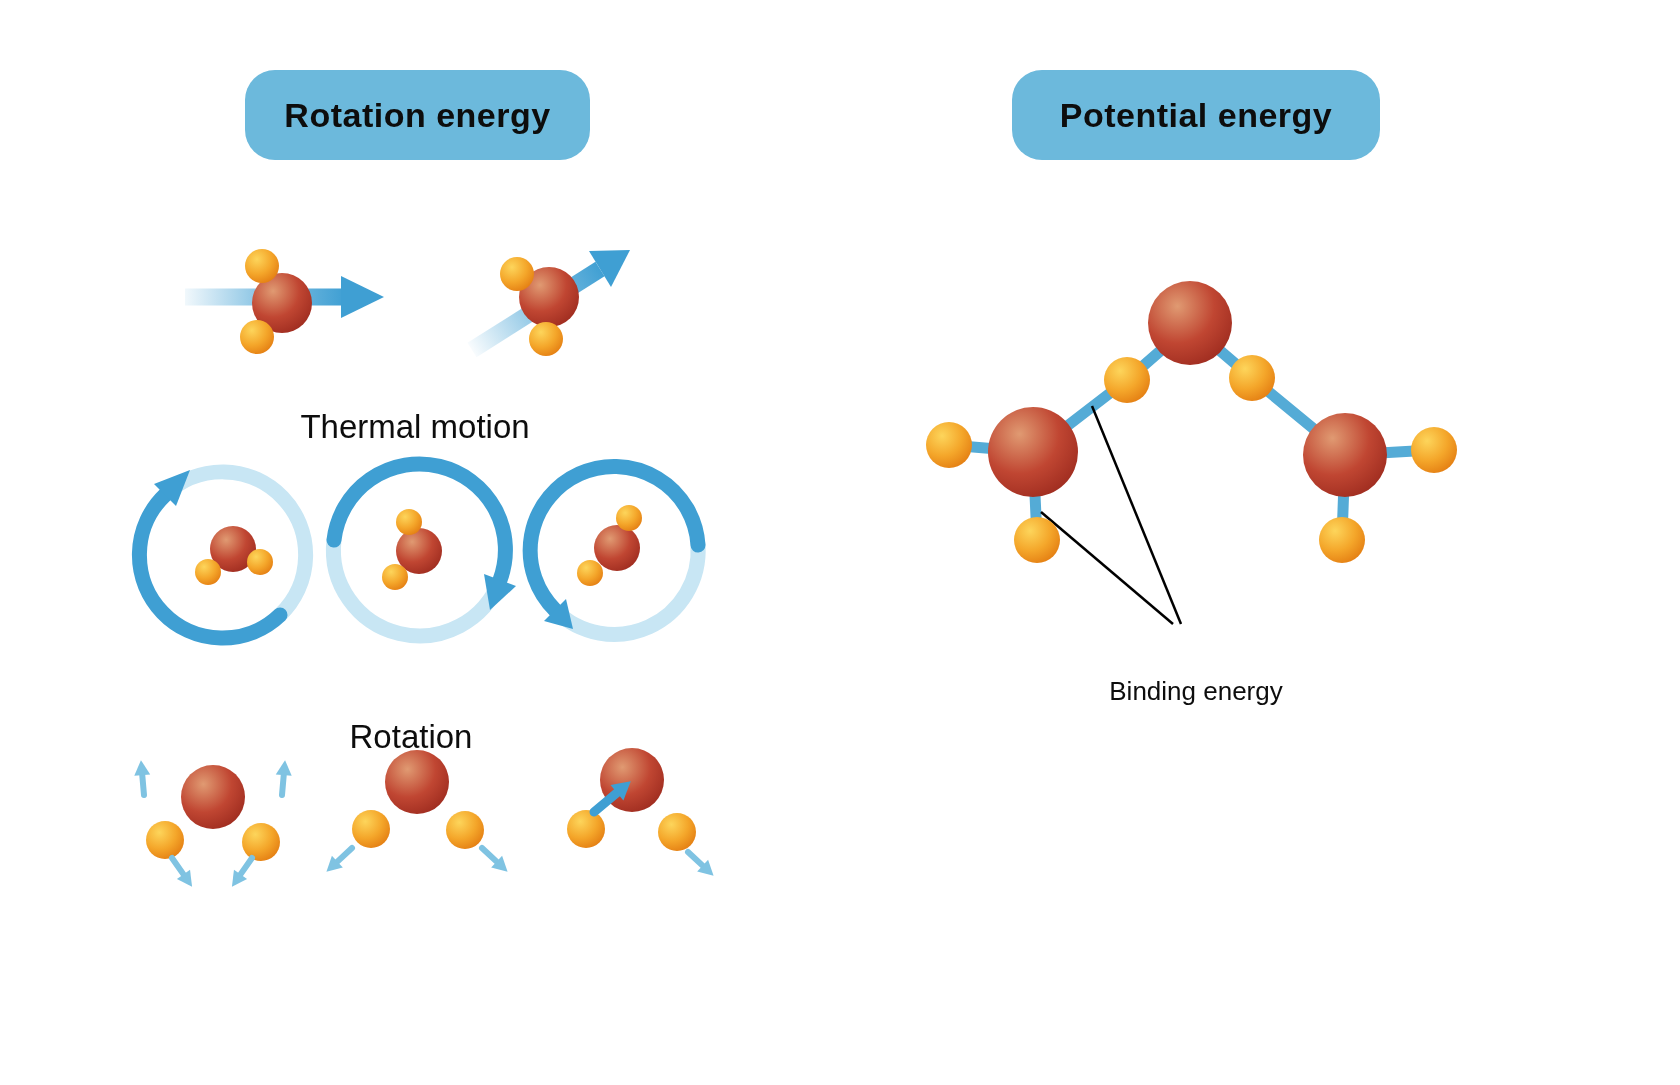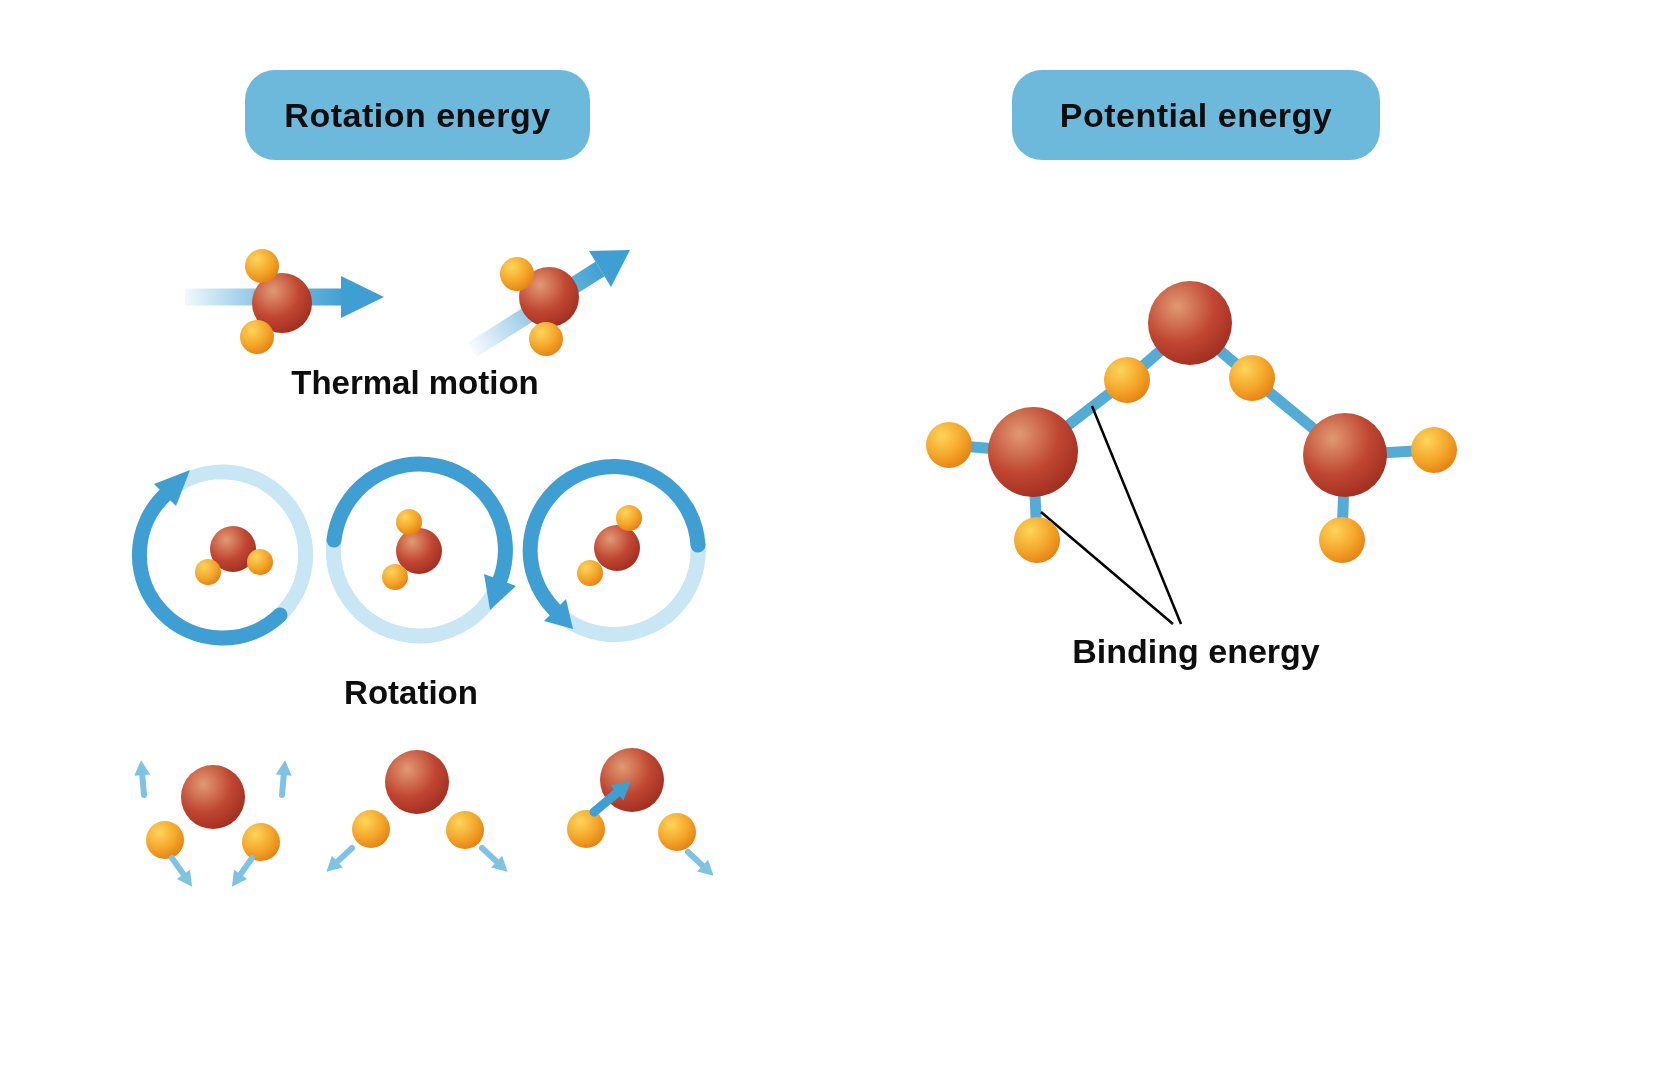--- a/index.html
+++ b/index.html
@@ -34,28 +34,29 @@
     color: var(--badge_text);
     letter-spacing: 0.5px;
   }
   .badge.kinetic   { left: 245px;  width: 345px; }
   .badge.potential { left: 1012px; width: 368px; }
 
   .caption {
     position: absolute;
     transform: translateX(-50%);
     font-size: 33px;
-    font-weight: bold;
+    font-weight: normal;
     color: var(--label_text);
     white-space: nowrap;
+    margin-top: 44px;
   }
   .cap-thermal { left: 415px;  top: 364px; }
   .cap-rotation{ left: 411px;  top: 674px; }
   .cap-bond    { left: 415px;  top: 900px; }
-  .cap-binding { left: 1196px; top: 632px; font-size: 34px; }
+  .cap-binding { left: 1196px; top: 632px; font-size: 26px; }
 
   
   .st-o1 { stop-color: var(--oxygen_light); }
   .st-o2 { stop-color: var(--oxygen_mid); }
   .st-o3 { stop-color: var(--oxygen_dark); }
   .st-h1 { stop-color: var(--hydrogen_light); }
   .st-h2 { stop-color: var(--hydrogen_mid); }
   .st-h3 { stop-color: var(--hydrogen_dark); }
   .st-b  { stop-color: var(--arrow_blue); }
 

